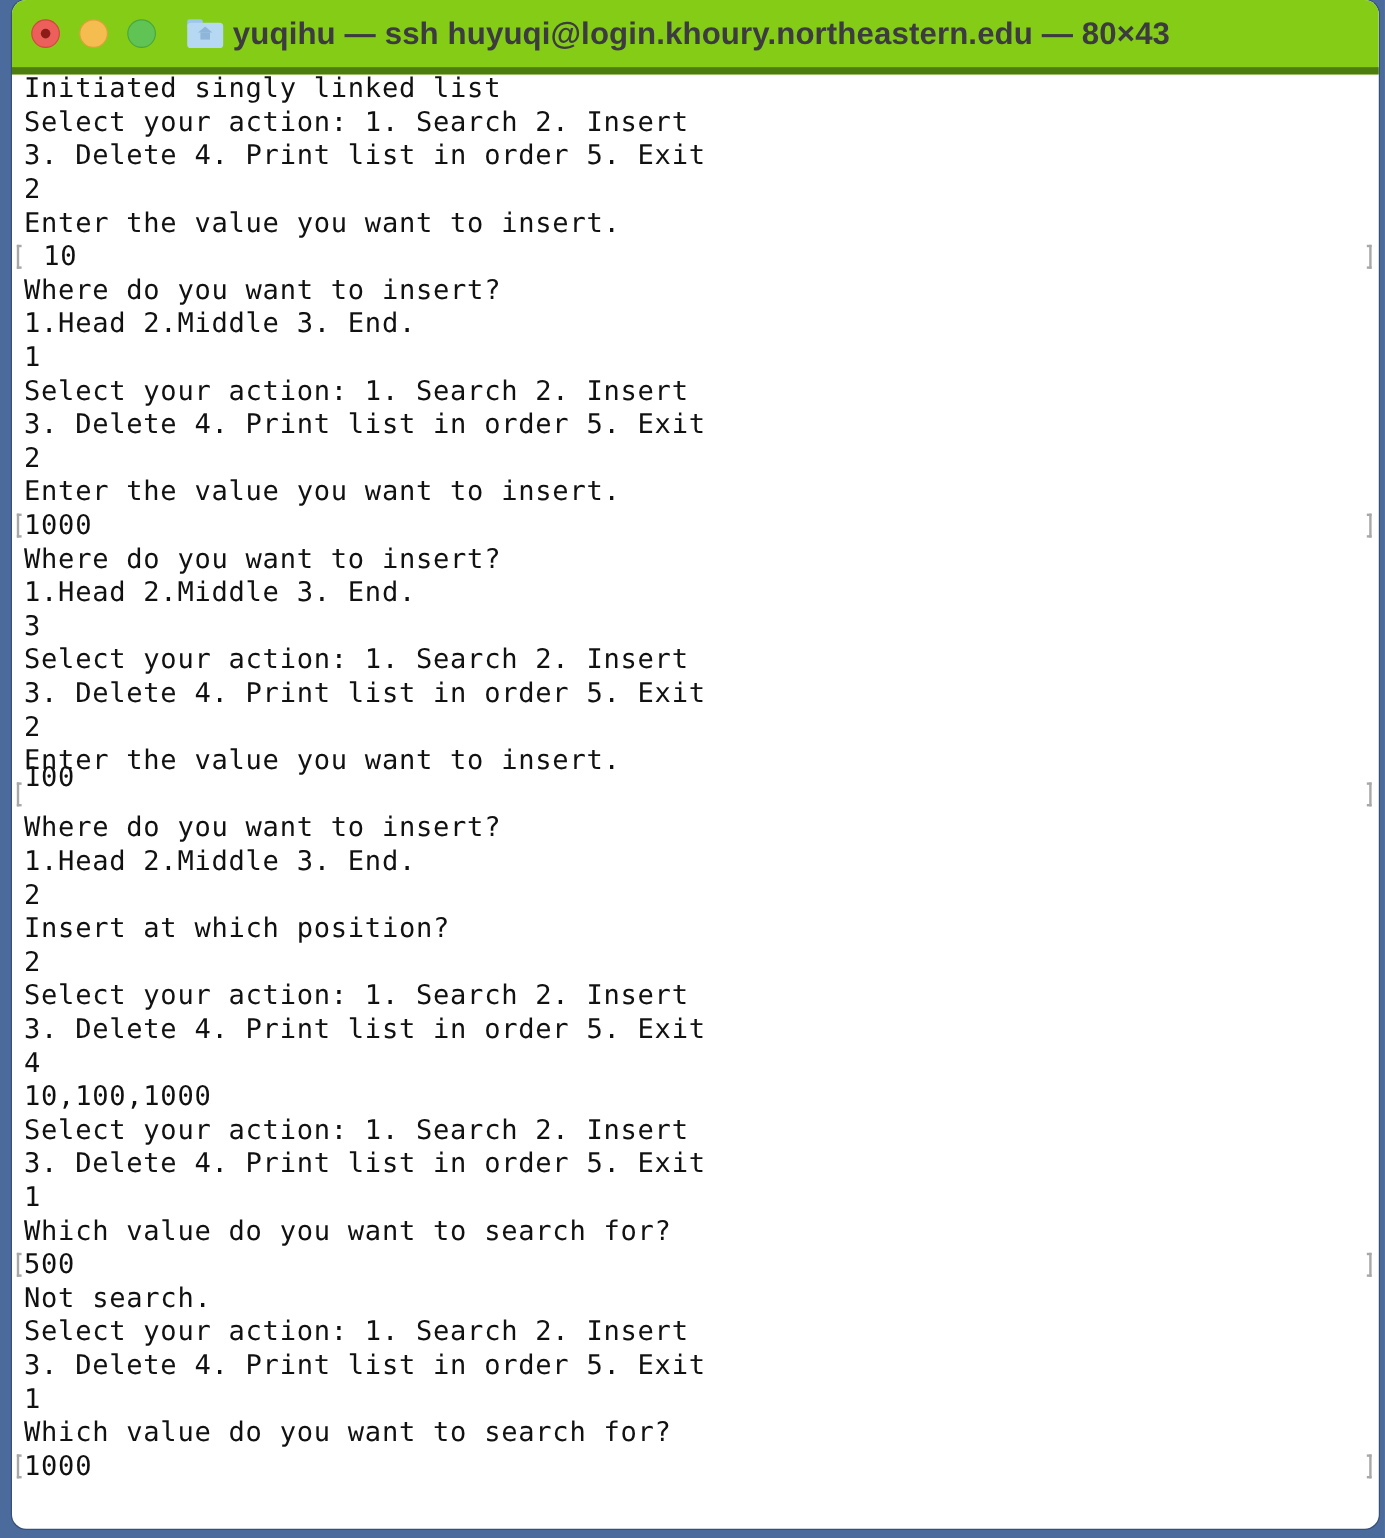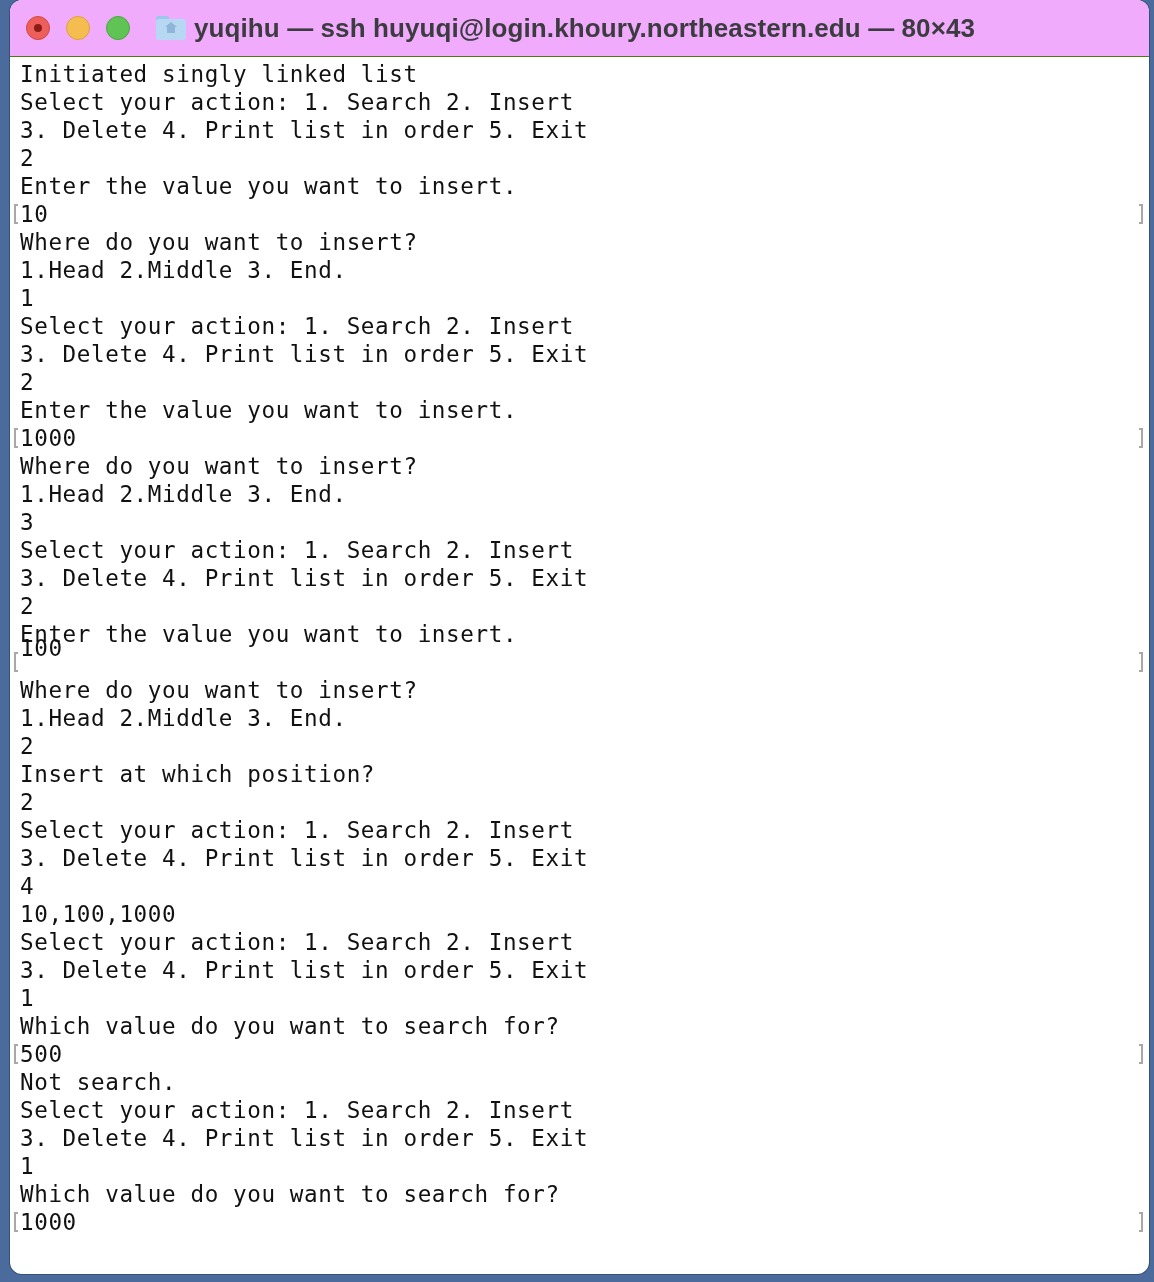--- a/index.html
+++ b/index.html
@@ -19,22 +19,22 @@
     background: #ffffff;
     border-radius: 12px;
     overflow: hidden;
     box-shadow: 0 0 0 1px rgba(0,0,0,0.25);
   }
   .titlebar {
     position: absolute;
     left: 0; top: 0;
     width: 100%;
     height: 56px;
-    background: #f0abfc;
-    border-bottom: 1px solid #4d7c0f;
+    background: #84cc16;
+    border-bottom: 6px solid #4d7c0f;
   }
   .traffic {
     position: absolute;
     top: 16px;
     width: 24px;
     height: 24px;
     border-radius: 50%;
     box-sizing: border-box;
   }
   .traffic.close { left: 16px; background: #ec5f5a; border: 1px solid #d3473f; }
@@ -144,21 +144,21 @@
       <span class="title-text">yuqihu — ssh huyuqi@login.khoury.northeastern.edu — 80×43</span>
     </div>
   </div>
 
   <div class="terminal" id="terminal">
       <div class="line" style="top: 3px;">Initiated singly linked list</div>
       <div class="line" style="top: 31px;">Select your action: 1. Search 2. Insert</div>
       <div class="line" style="top: 59px;">3. Delete 4. Print list in order 5. Exit</div>
       <div class="line" style="top: 87px;">2</div>
       <div class="line" style="top: 115px;">Enter the value you want to insert.</div>
-      <div class="line" style="top: 143px;">10</div>
+      <div class="line" style="top: 143px; margin-left: 16px;">10</div>
       <div class="mark-left" style="top: 147px;"></div>
       <div class="mark-right" style="top: 147px;"></div>
       <div class="line" style="top: 171px;">Where do you want to insert?</div>
       <div class="line" style="top: 199px;">1.Head 2.Middle 3. End.</div>
       <div class="line" style="top: 227px;">1</div>
       <div class="line" style="top: 255px;">Select your action: 1. Search 2. Insert</div>
       <div class="line" style="top: 283px;">3. Delete 4. Print list in order 5. Exit</div>
       <div class="line" style="top: 311px;">2</div>
       <div class="line" style="top: 339px;">Enter the value you want to insert.</div>
       <div class="line" style="top: 367px;">1000</div>

